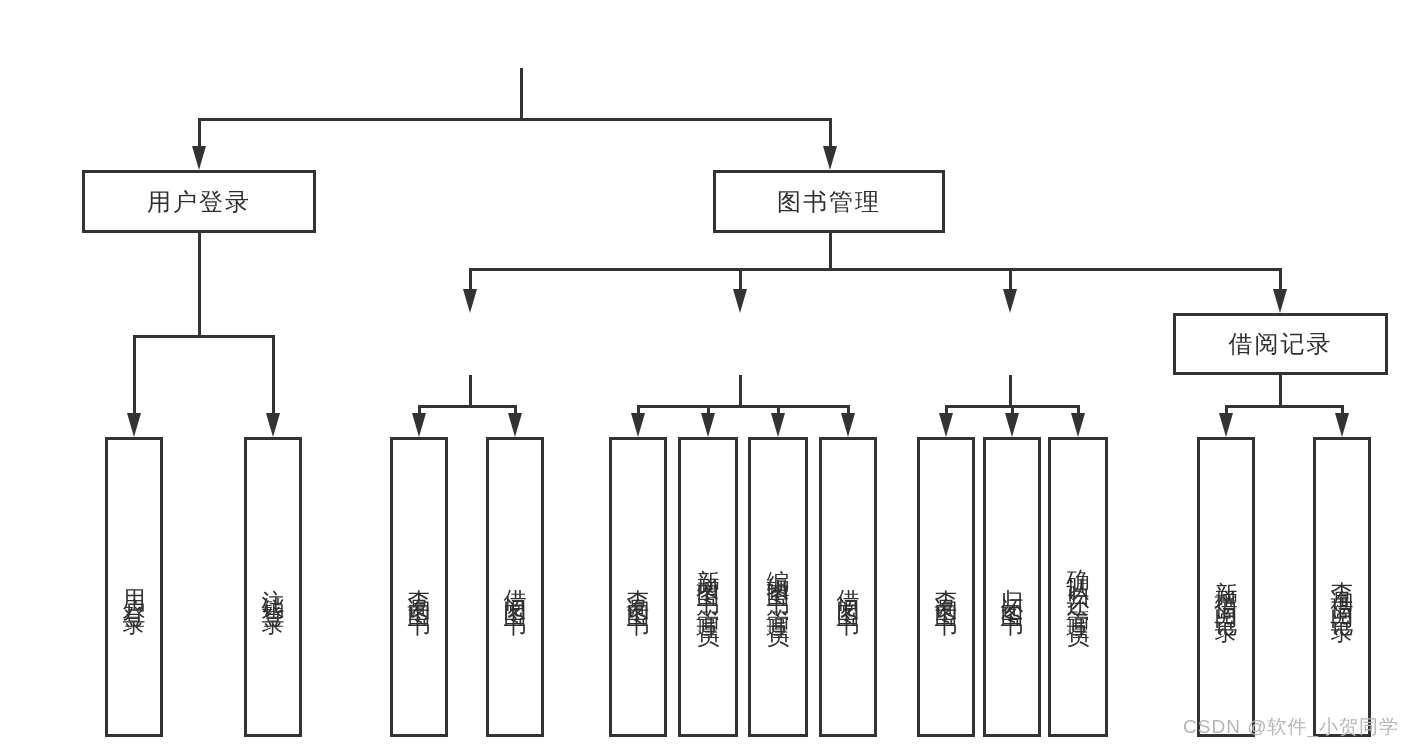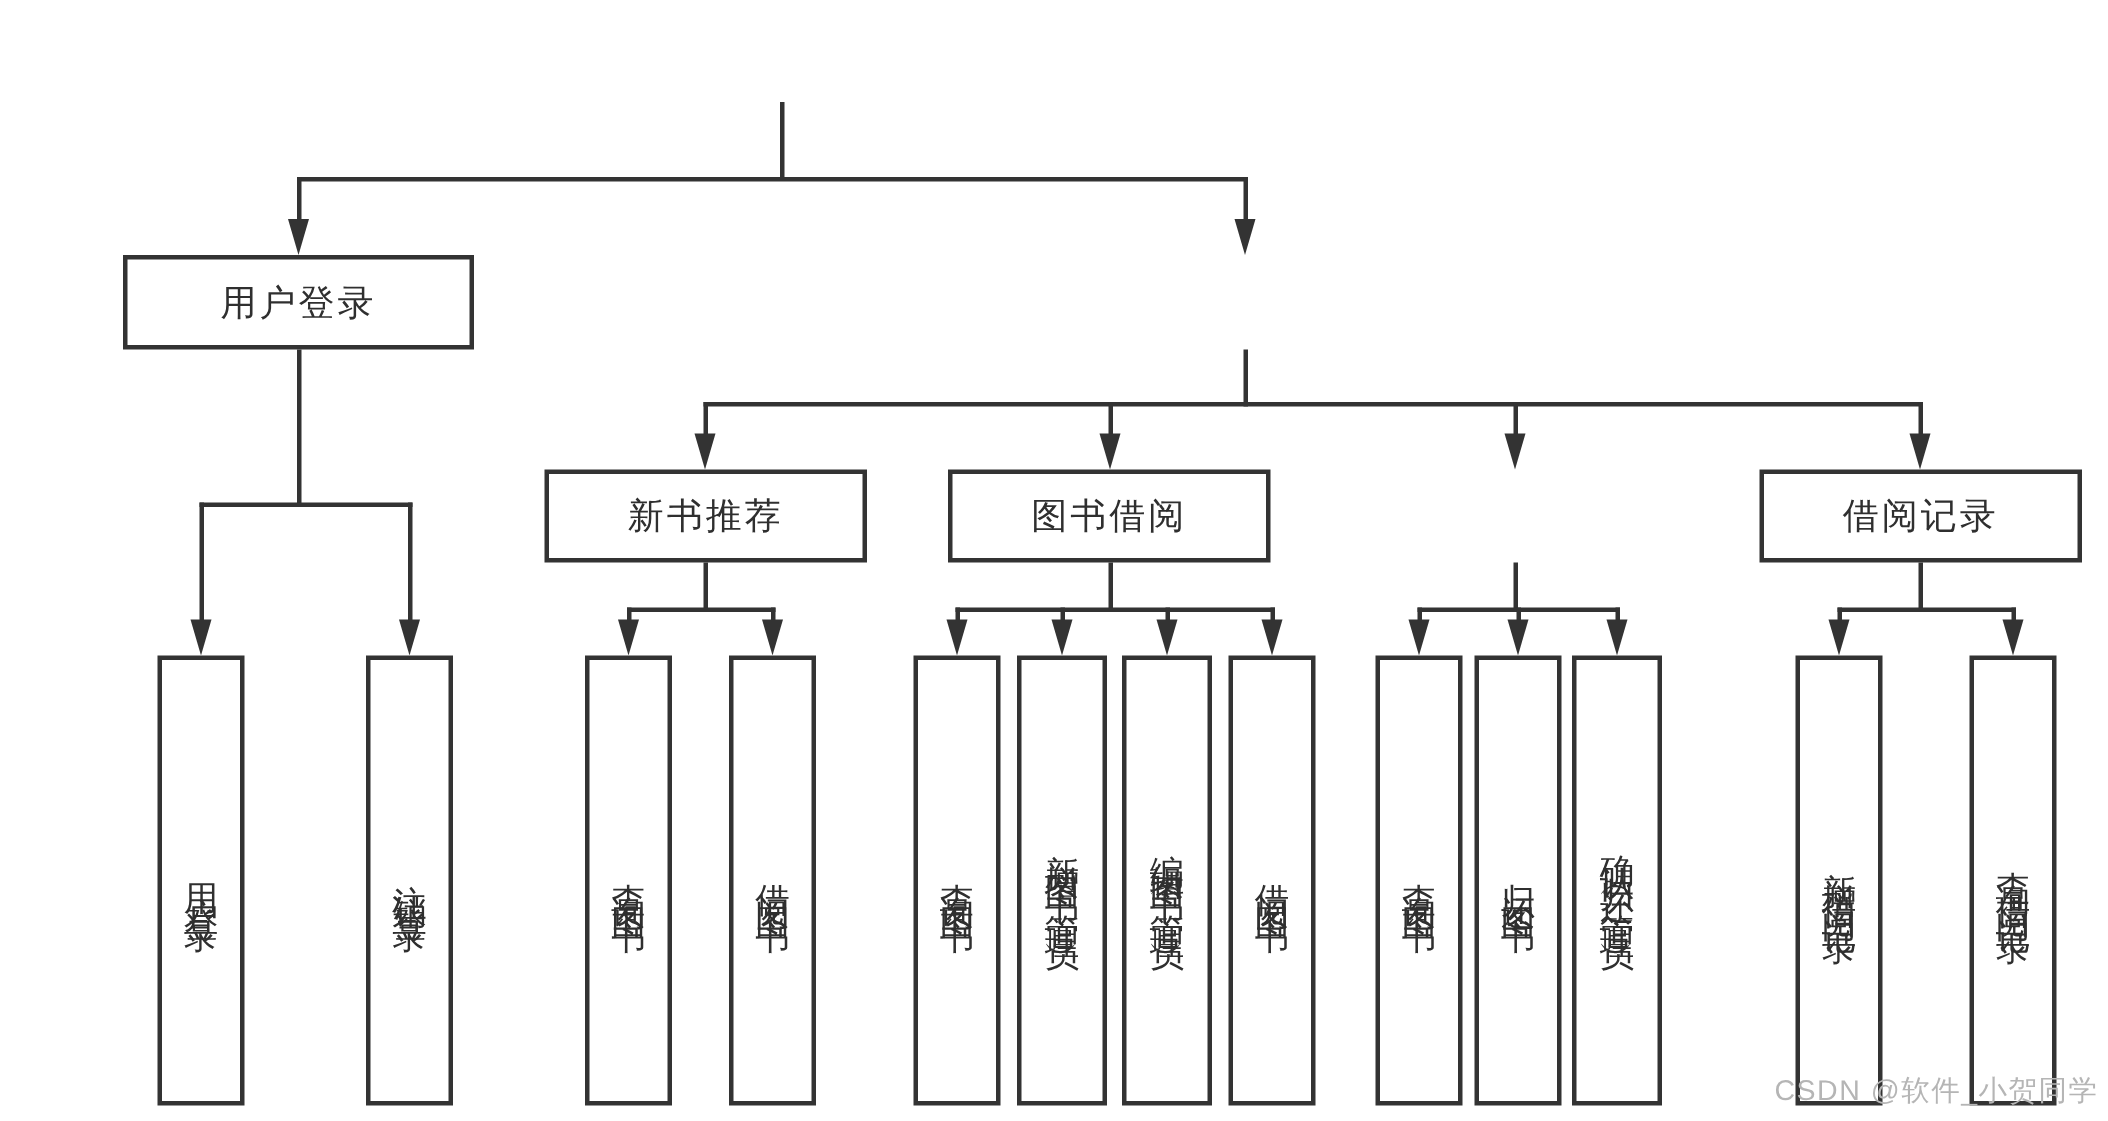--- a/index.html
+++ b/index.html
@@ -55,45 +55,42 @@
   <div class="vl" style="left:520px;top:68px;height:52px"></div>
   <div class="hl" style="left:198px;top:118px;width:633px"></div>
   <div class="vl" style="left:198px;top:118px;height:30px"></div>
   <div class="arrow" style="left:192px;top:146px"></div>
   <div class="vl" style="left:829px;top:118px;height:30px"></div>
   <div class="arrow" style="left:823px;top:146px"></div>
 
   <div class="box" style="left:82px;top:170px;width:234px;height:63px">
     <span>用户登录</span>
   </div>
+  <div class="box" style="left:713px;top:170px;width:232px;height:63px">
+    <span>图书管理</span>
+  </div>
 
   <div class="vl" style="left:198px;top:233px;height:104px"></div>
   <div class="hl" style="left:133px;top:335px;width:142px"></div>
   <div class="vl" style="left:133px;top:335px;height:80px"></div>
   <div class="arrow" style="left:127px;top:413px"></div>
   <div class="vl" style="left:272px;top:335px;height:80px"></div>
   <div class="arrow" style="left:266px;top:413px"></div>
 
   <div class="vl" style="left:829px;top:233px;height:38px"></div>
   <div class="hl" style="left:469px;top:268px;width:813px"></div>
   <div class="vl" style="left:469px;top:268px;height:24px"></div>
   <div class="arrow" style="left:463px;top:289px"></div>
   <div class="vl" style="left:739px;top:268px;height:24px"></div>
   <div class="arrow" style="left:733px;top:289px"></div>
   <div class="vl" style="left:1009px;top:268px;height:24px"></div>
   <div class="arrow" style="left:1003px;top:289px"></div>
   <div class="vl" style="left:1279px;top:268px;height:24px"></div>
   <div class="arrow" style="left:1273px;top:289px"></div>
 
-  <div class="box" style="left:363px;top:313px;width:215px;height:62px">
-    <span>新书推荐</span>
-  </div>
-  <div class="box" style="left:632px;top:313px;width:215px;height:62px">
-    <span>图书借阅</span>
-  </div>
   <div class="box" style="left:1173px;top:313px;width:215px;height:62px">
     <span>借阅记录</span>
   </div>
 
   <div class="vl" style="left:469px;top:375px;height:33px"></div>
   <div class="hl" style="left:418px;top:405px;width:99px"></div>
   <div class="vl" style="left:418px;top:405px;height:10px"></div>
   <div class="arrow" style="left:412px;top:413px"></div>
   <div class="vl" style="left:514px;top:405px;height:10px"></div>
   <div class="arrow" style="left:508px;top:413px"></div>

